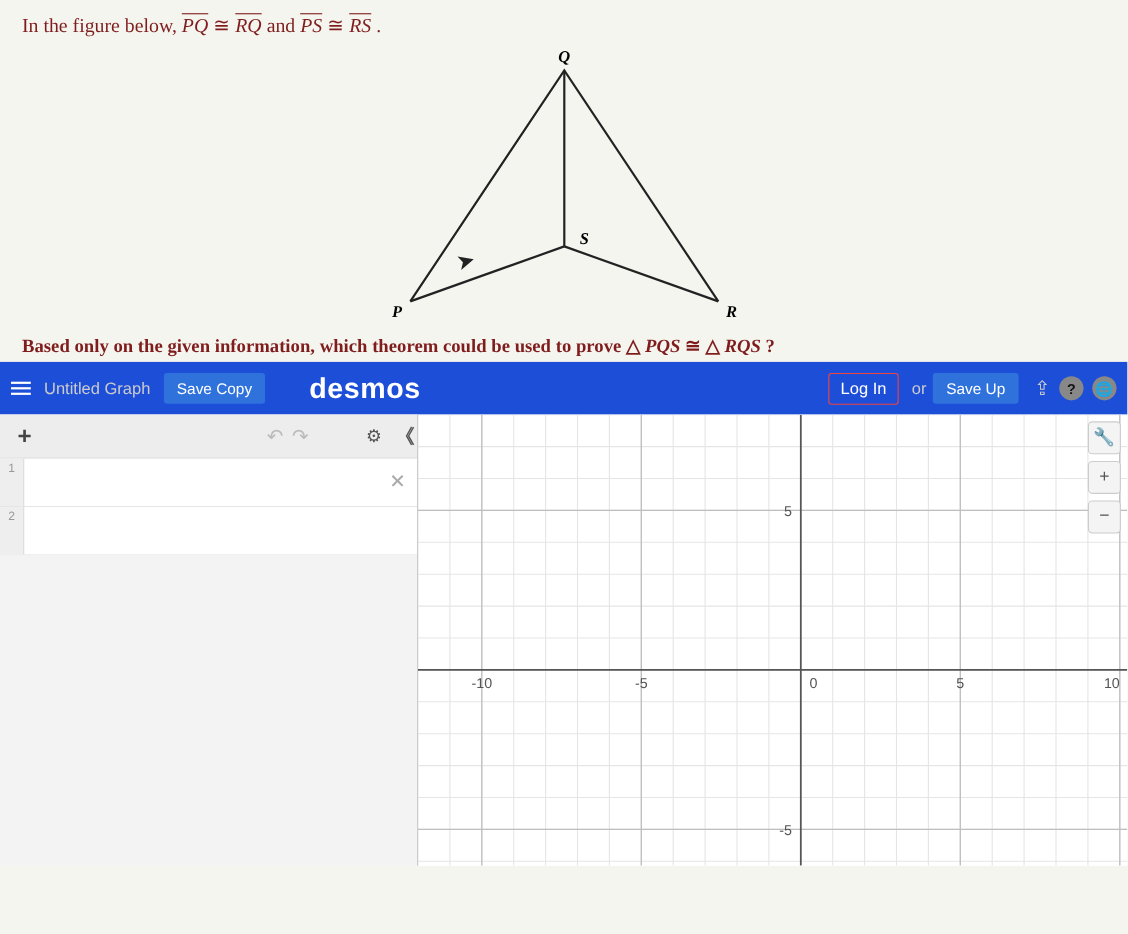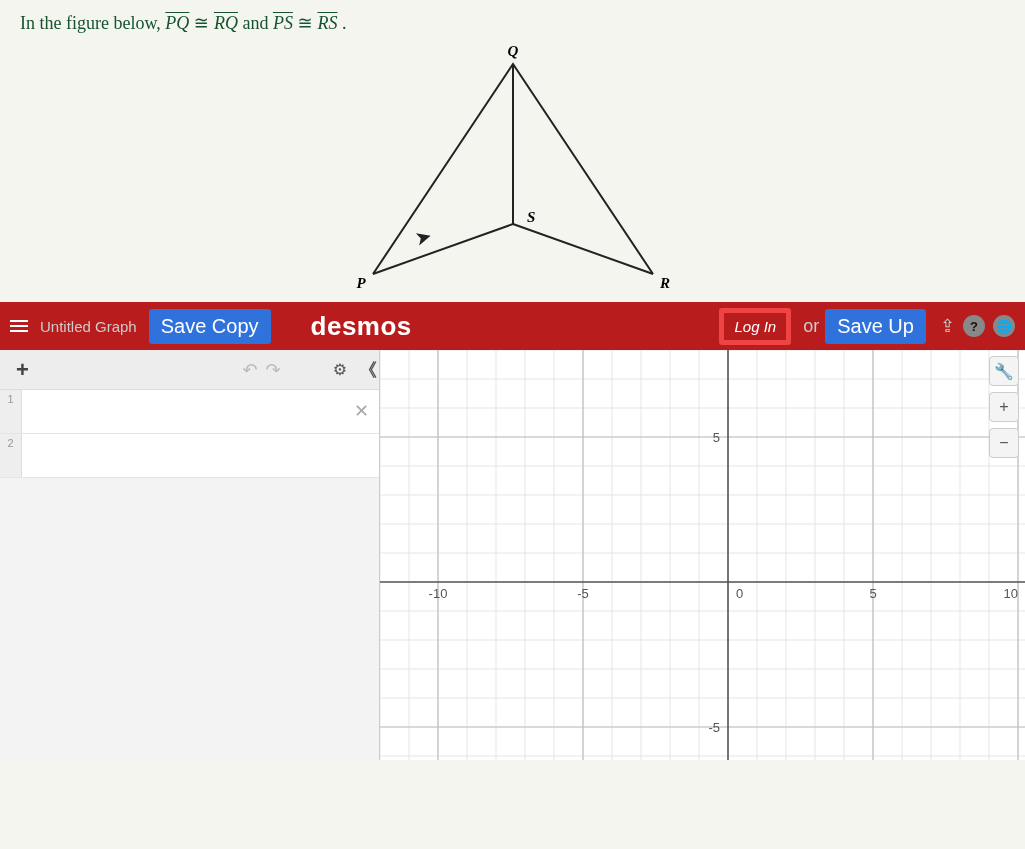--- a/index.html
+++ b/index.html
@@ -6,47 +6,47 @@
   body {
     font-family: Georgia, 'Times New Roman', serif;
     background: #f5f5f0;
     width: 1025px;
     height: 849px;
     overflow: hidden;
     position: relative;
   }
   .problem-area {
     padding: 12px 20px 4px 20px;
-    color: #14532d;
+    color: #7f1d1d;
   }
   .problem-text { font-size: 18px; }
   .overline { text-decoration: overline; font-style: italic; }
   .figure-wrap { display:flex; justify-content:center; padding: 10px 0 4px 0;}
   .question-text { font-size: 17px; font-weight: bold; padding-top: 6px; }
   .tri-sym { font-family: sans-serif; }
   .congr { font-family: sans-serif; }
   .cursor-glyph { position:absolute; left:415px; top:225px; font-size:20px; color:#222; transform: rotate(-15deg); pointer-events:none;}
 
   
   .desmos-bar {
     display:flex; align-items:center;
-    background:#b91c1c; color:#fff;
+    background:#1d4ed8; color:#fff;
     height:48px; padding:0 10px;
     font-family: Arial, Helvetica, sans-serif;
     font-size:15px;
   }
   .hamburger { display:flex; flex-direction:column; gap:3px; margin-right:12px; cursor:pointer;}
   .hamburger span { display:block; width:18px; height:2px; background:#fff;}
   .graph-title { color:#ccc; margin-right:12px;}
-  .btn { border:none; border-radius:3px; padding:6px 12px; font-size:20px; cursor:pointer; font-family: Arial, sans-serif;}
+  .btn { border:none; border-radius:3px; padding:6px 12px; font-size:14px; cursor:pointer; font-family: Arial, sans-serif;}
   .btn-blue { background:#2f72dc; color:#fff;}
   .logo { flex:0 0 auto; font-size:26px; font-weight:700; letter-spacing:0.5px; margin-left:40px;}
   .spacer { flex:1;}
-  .login-box { border:5px solid #ef4444; border-radius:3px; padding:5px 10px; margin-right:6px;font-style:italic;}
-  .or-text { color:#ccc; margin:0 6px; font-size:18px;}
+  .login-box { border:1px solid #ef4444; border-radius:3px; padding:5px 10px; margin-right:6px;}
+  .or-text { color:#ccc; margin:0 6px; font-size:15px;}
   .icon-circle { width:22px; height:22px; border-radius:50%; background:#888; color:#111; display:inline-flex; align-items:center; justify-content:center; font-weight:bold; font-size:13px; margin-left:8px;}
   .share-icon { margin-left:14px; font-size:18px; color:#ccc;}
 
   
   .desmos-body { display:flex; height: 410px; font-family: Arial, sans-serif; background:#fff;}
   .expr-panel { width:380px; border-right:1px solid #ccc; background:#fafafa; display:flex; flex-direction:column;}
   .expr-toolbar { display:flex; align-items:center; height:40px; border-bottom:1px solid #ddd; background:#ededed; padding:0 8px;}
   .plus-btn { font-size:22px; font-weight:bold; color:#444; padding:0 8px;}
   .tb-spacer { flex:1;}
   .undo-redo { color:#bbb; font-size:18px; margin:0 4px;}
@@ -86,20 +86,29 @@
       <line x1="60" y1="230" x2="200" y2="180" stroke="#222" stroke-width="2"></line>
       <line x1="340" y1="230" x2="200" y2="180" stroke="#222" stroke-width="2"></line>
       <line x1="200" y1="20" x2="200" y2="180" stroke="#222" stroke-width="2"></line>
       <text x="200" y="12" text-anchor="middle" font-style="italic" font-family="Georgia" font-weight="bold" font-size="15">Q</text>
       <text x="48" y="244" text-anchor="middle" font-style="italic" font-family="Georgia" font-weight="bold" font-size="15">P</text>
       <text x="352" y="244" text-anchor="middle" font-style="italic" font-family="Georgia" font-weight="bold" font-size="15">R</text>
       <text x="214" y="178" font-style="italic" font-family="Georgia" font-weight="bold" font-size="15">S</text>
     </svg>
   </div>
 
+  <div class="question-text">
+    <span>Based only on the given information, which theorem could be used to prove </span>
+    <span class="tri-sym">△</span>
+    <i> PQS </i>
+    <span class="congr">≅</span>
+    <span class="tri-sym">△</span>
+    <i> RQS</i>
+    <span>?</span>
+  </div>
 </div>
 
 <span class="cursor-glyph">➤</span>
 
 <div class="desmos-bar">
   <div class="hamburger">
       <span></span>
       <span></span>
       <span></span>
     </div>

